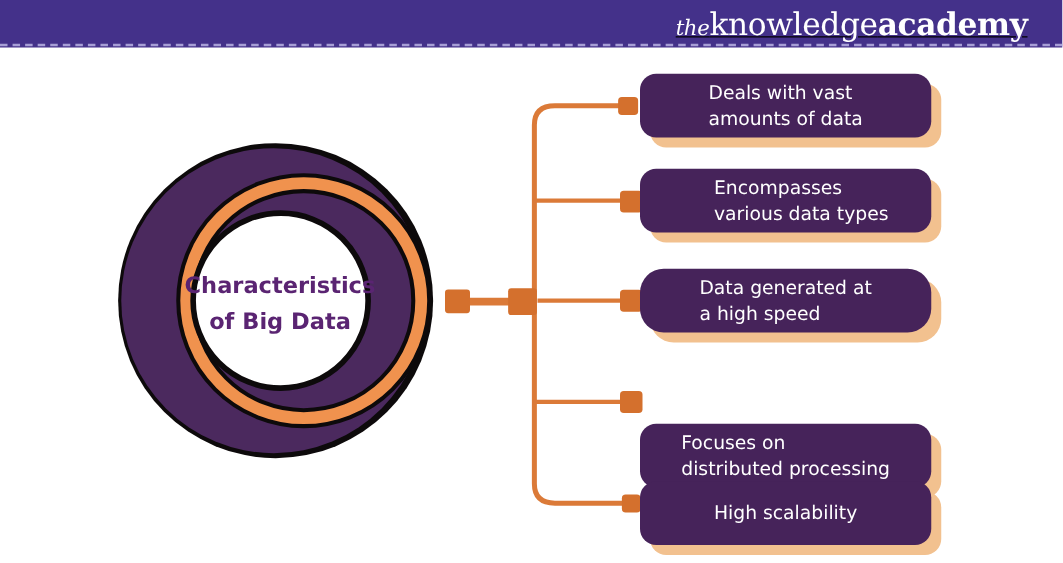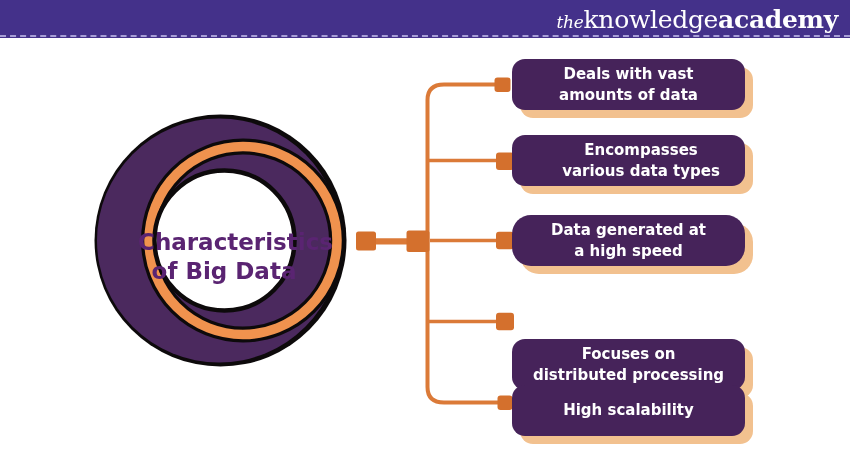--- a/index.html
+++ b/index.html
@@ -6,54 +6,55 @@
   body {
     width: 850px; height: 450px; position: relative;
     background: #ffffff; overflow: hidden;
     font-family: "DejaVu Sans", sans-serif;
   }
   .header {
     position: absolute; top: 0; left: 0; width: 850px; height: 38px;
     background: var(--header-purple, #44318A);
     box-sizing: border-box;
     display: flex; align-items: center; justify-content: flex-end;
-    padding-right: 12px;
+    padding-right: 28px;
+    text-decoration: underline;
   }
   .header-divider {
     position: absolute; left: 0; right: 0; top: 35px; height: 0;
     border-top: 2px dashed var(--header-divider, #A89FD6);
   }
   .logo {
     color: #ffffff; font-family: "DejaVu Serif", serif;
     line-height: 1; white-space: nowrap; letter-spacing: -0.3px;
   }
   .logo .logo-the { font-style: italic; font-size: 17px; }
   .logo .logo-knowledge { font-size: 25px; }
   .logo .logo-academy { font-size: 25px; font-weight: bold; }
 
   .canvas { position: absolute; left: 0; top: 0; }
 
   .center-title {
-    position: absolute; left: 138px; top: 228px; width: 172px;
-    text-align: center; font-weight: bold; font-size: 23px;
+    position: absolute; left: 138px; top: 214px; width: 172px;
+    text-align: center; font-weight: bold; font-size: 18px;
     line-height: 29px; color: var(--title-purple, #5A2472);
     white-space: pre-line; letter-spacing: 0;
   }
 
   .item {
     position: absolute; left: 512px; width: 233px; height: 51px;
     background: var(--box-purple, #46235A);
     border-radius: 13px;
     box-shadow: 8px 8px 0 var(--shadow-peach, #F2C18F);
     display: flex; align-items: center; justify-content: center;
     box-sizing: border-box;
   }
   .item-label {
     color: var(--text-white, #FFFFFF); font-size: 15px; line-height: 21px;
-    text-align: center; white-space: pre-line; font-weight: 700;
+    text-align: left; white-space: pre-line; font-weight: 400;
   }
   .item.i1 { top: 59px; }
   .item.i2 { top: 135px; padding-left: 25px; }
   .item.i3 { top: 215px; border-radius: 19px; }
   .item.i4 { top: 296px; margin-top: 43px; }
   .item.i5 { top: 385px; }
 </style>
 </head>
 <body>
 

